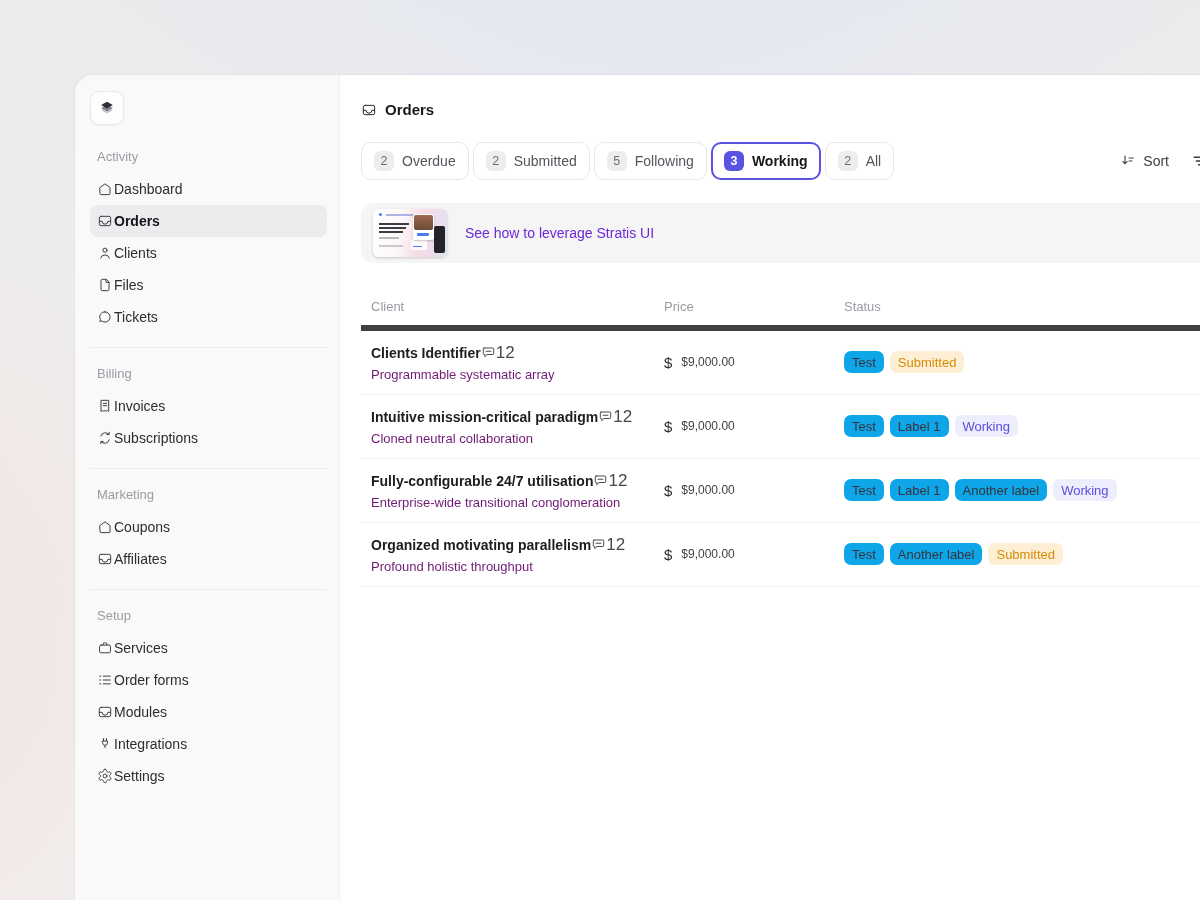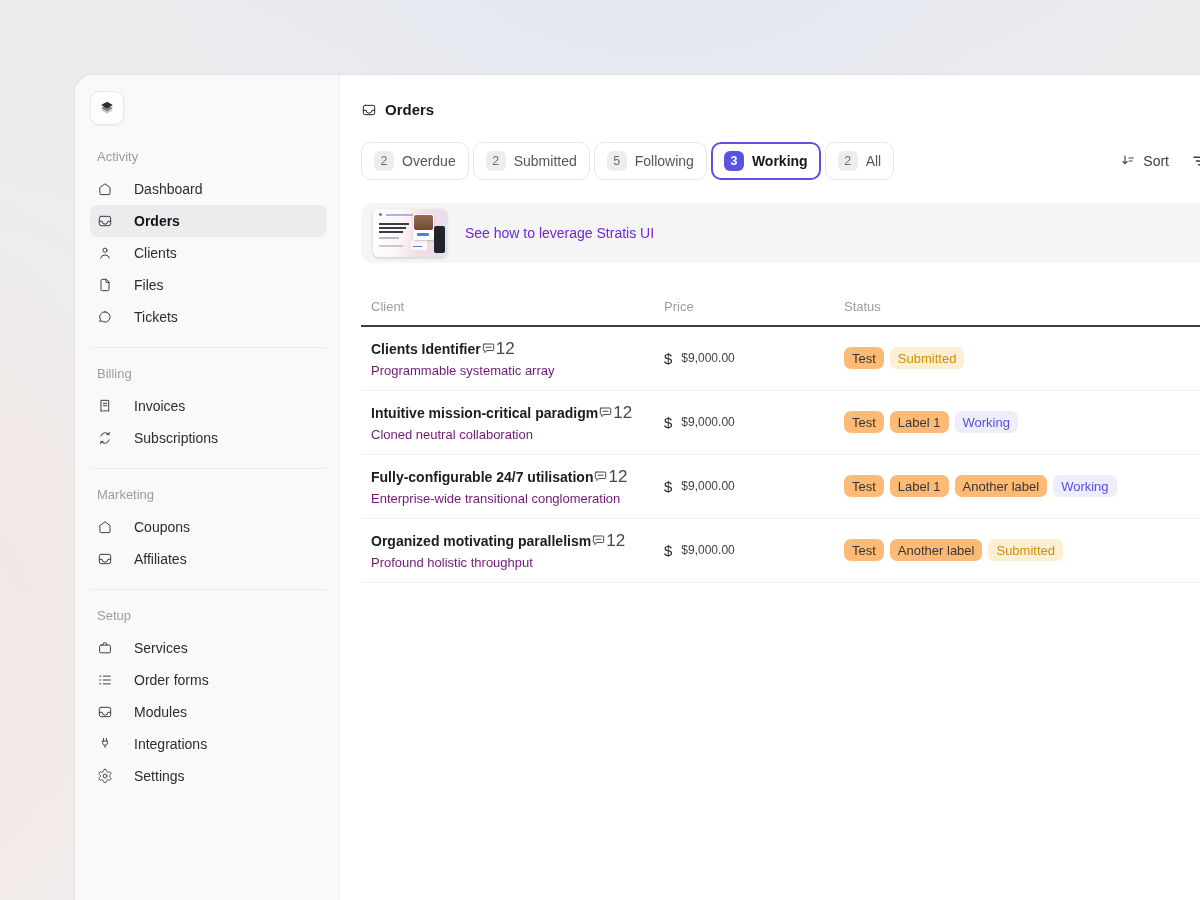--- a/index.html
+++ b/index.html
@@ -26,21 +26,21 @@
   .logo-box{
     width:32px;height:32px;border-radius:9px;margin-bottom:24px;
     background:#fdfdfd;border:1px solid #e9e9eb;
     box-shadow:0 1px 2px rgba(0,0,0,.05);
     display:flex;align-items:center;justify-content:center;
   }
   .nav-group-label{
     font-size:13px;color:#9b9ba3;margin:0 0 9px 0;padding-left:7px;
   }
   .nav-item{
-    display:flex;align-items:center;gap:21px;height:32px;padding:0 7px;
+    display:flex;align-items:center;gap:1px;height:32px;padding:0 7px;
     border-radius:8px;font-size:14px;color:#2c2c32;cursor:pointer;
   }
   .nav-item.active{background:#ececee;font-weight:bold;color:#141418;}
   .nav-divider{height:1px;background:#ececee;margin:14px 0 18px 0;}
   
   .icon{display:inline-flex;align-items:center;justify-content:center;color:#3f3f46;flex:none;}
   .icon svg{display:block;}
   
   .main{flex:1;min-width:0;background:#fff;box-sizing:border-box;padding:26px 0 0 21px;position:relative;}
   .page-header{display:flex;align-items:center;gap:8px;margin-bottom:24px;}
@@ -81,32 +81,32 @@
   .t-sub{top:28px;left:6px;width:20px;height:2px;background:#b9b9c0;}
   .t-sub2{top:36px;left:6px;width:24px;height:1.5px;background:#c9c9cf;}
   .t-panel{bottom:7px;left:38px;width:16px;height:11px;background:rgba(255,255,255,.85);border-radius:1.5px;}
   .t-panel-line{bottom:10px;left:40px;width:9px;height:1.5px;background:#4a7df0;}
   .t-card{top:5px;right:13px;width:21px;height:26px;background:#fff;border-radius:2px;box-shadow:0 1px 2px rgba(0,0,0,.22);}
   .t-photo{top:6px;right:14px;width:19px;height:15px;background:linear-gradient(#9c6b50,#6e4a36);border-radius:2px;}
   .t-btn{top:24px;right:18px;width:12px;height:2.5px;background:#4a7df0;border-radius:1px;}
   .t-phone{top:17px;right:2px;width:11px;height:27px;background:#23232a;border-radius:2px;}
   
   .thead,.trow{display:grid;grid-template-columns:293px 180px 1fr;align-items:center;padding-left:10px;}
-  .thead{height:37px;font-size:13px;color:#9b9ba3;border-bottom:2px solid #404040;}
+  .thead{height:37px;font-size:13px;color:#9b9ba3;border-bottom:6px solid #404040;}
   .trow{min-height:64px;box-sizing:border-box;padding-top:11px;padding-bottom:12px;border-bottom:1px solid #f0f0f2;cursor:pointer;}
   .client-title-line{display:flex;align-items:center;gap:0;}
   .client-title{font-size:14px;font-weight:bold;color:#1c1c21;}
   .comment-count{font-size:17px;color:#47474d;}
   .client-sub{margin-top:4px;font-size:13px;color:#701a75;}
   .price-cell{display:flex;align-items:center;gap:9px;}
   .currency{font-size:15px;font-weight:500;color:#2b2b30;}
   .price-val{font-size:12px;color:#3e3e45;}
   .tags-cell{display:flex;align-items:center;gap:6px;flex-wrap:wrap;}
   .pill{height:22px;padding:0 8px;border-radius:7px;font-size:13px;display:inline-flex;align-items:center;white-space:nowrap;}
-  .pill.gray{background:#fdba74;color:#35353b;}
+  .pill.gray{background:#0ea5e9;color:#35353b;}
   .pill.amber{background:#fdefd4;color:#d78b09;}
   .pill.indigo{background:#ededfc;color:#584fe0;}
 </style>
 </head>
 <body>
 
 <div class="app">
 
   <div class="sidebar">
     <div class="logo-box">

